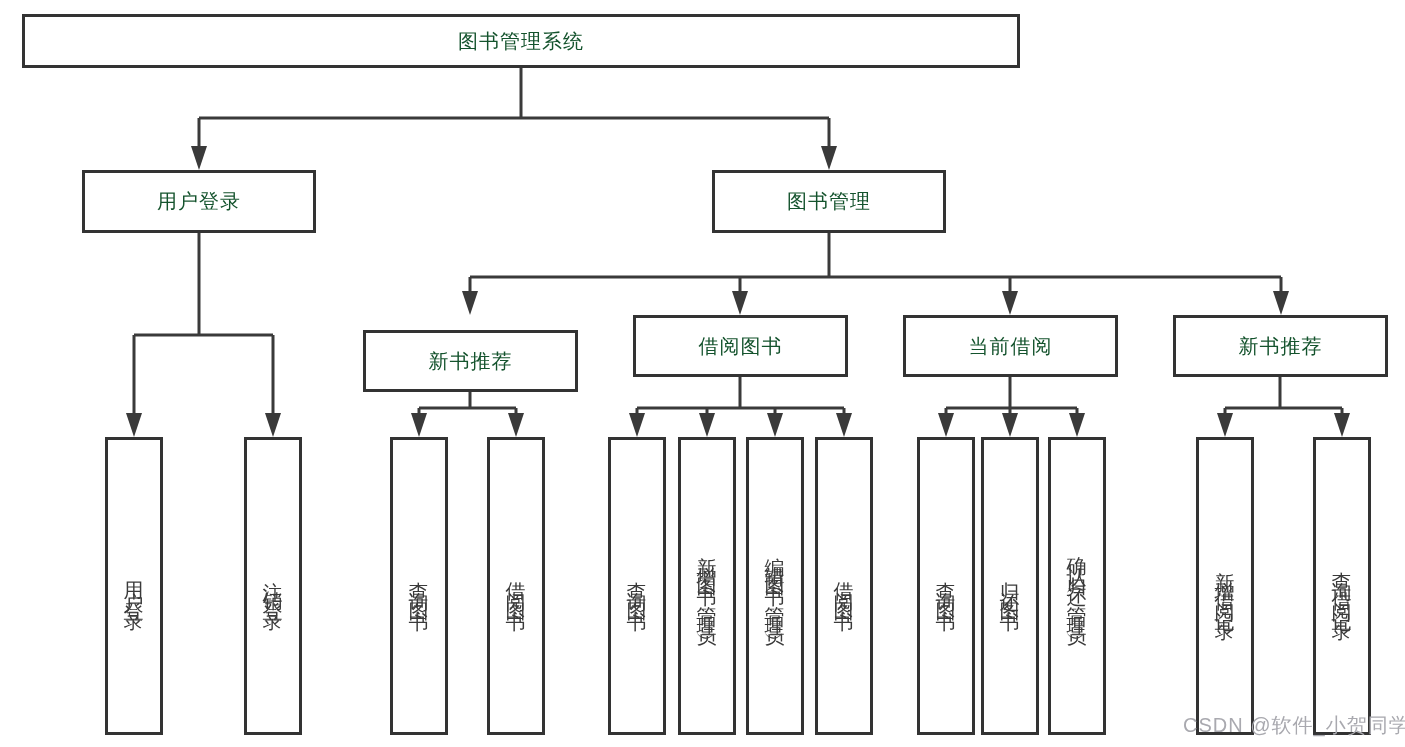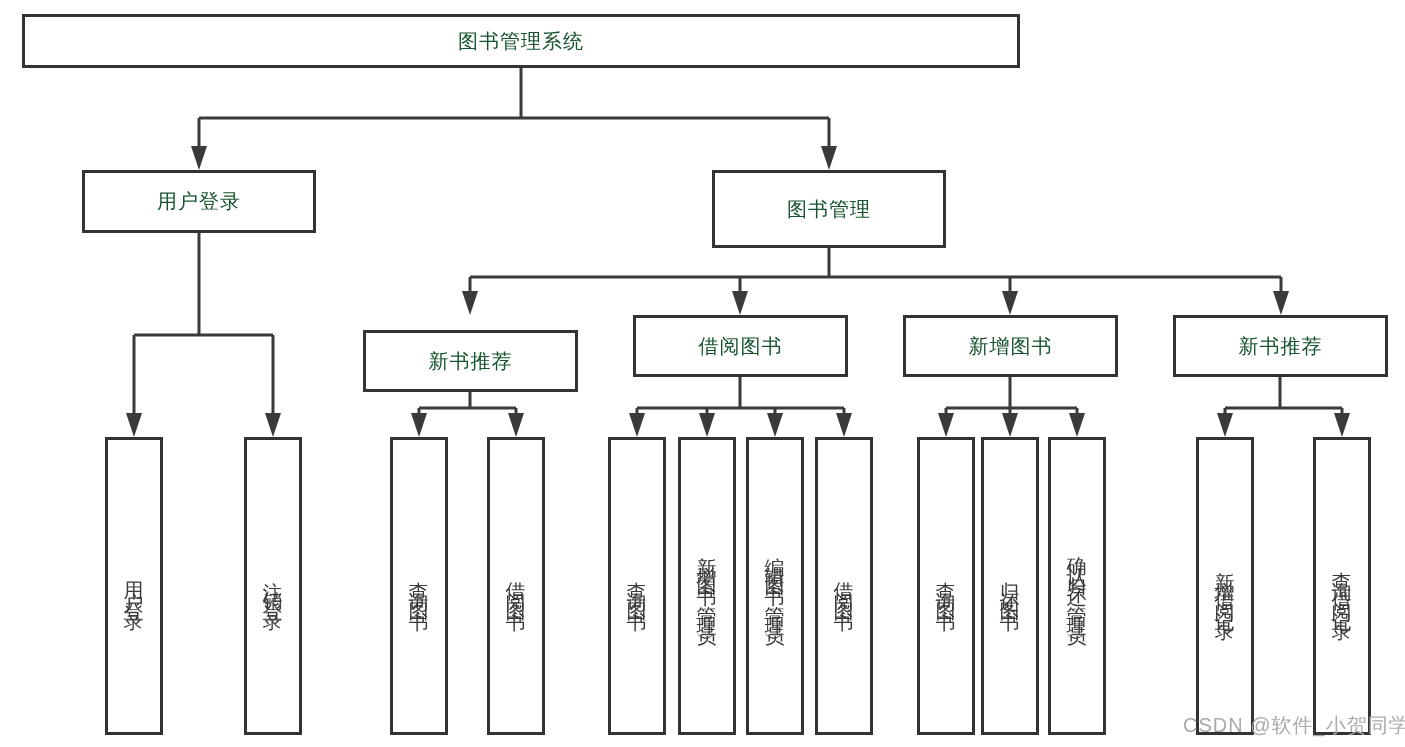--- a/index.html
+++ b/index.html
@@ -92,32 +92,32 @@
     </g>
   </svg>
 
   <div class="box" style="left:22px;top:14px;width:998px;height:54px">
     <span class="hlabel">图书管理系统</span>
   </div>
 
   <div class="box" style="left:82px;top:170px;width:234px;height:63px">
     <span class="hlabel">用户登录</span>
   </div>
-  <div class="box" style="left:712px;top:170px;width:234px;height:78px">
+  <div class="box" style="left:712px;top:170px;width:234px;height:63px">
     <span class="hlabel">图书管理</span>
   </div>
 
   <div class="box" style="left:363px;top:330px;width:215px;height:62px">
     <span class="hlabel">新书推荐</span>
   </div>
   <div class="box" style="left:633px;top:315px;width:215px;height:62px">
     <span class="hlabel">借阅图书</span>
   </div>
   <div class="box" style="left:903px;top:315px;width:215px;height:62px">
-    <span class="hlabel">新增图书</span>
+    <span class="hlabel">当前借阅</span>
   </div>
   <div class="box" style="left:1173px;top:315px;width:215px;height:62px">
     <span class="hlabel">新书推荐</span>
   </div>
 
   <div class="box v" style="left:105px">
     <span class="vtext">用户登录</span>
   </div>
   <div class="box v" style="left:244px">
     <span class="vtext">注销登录</span>

